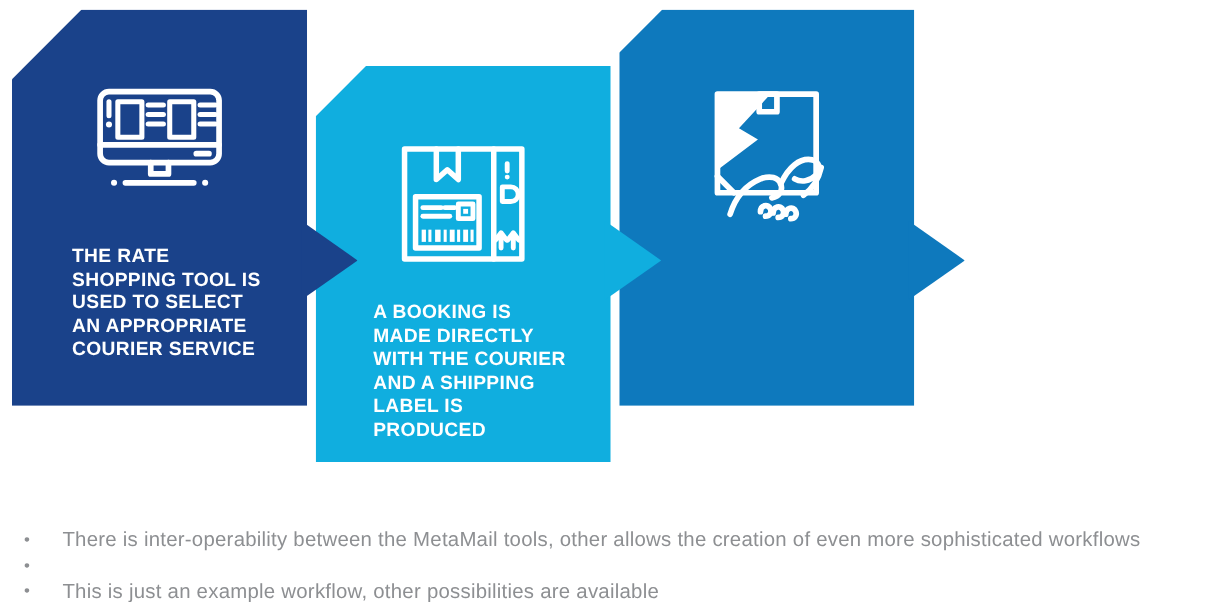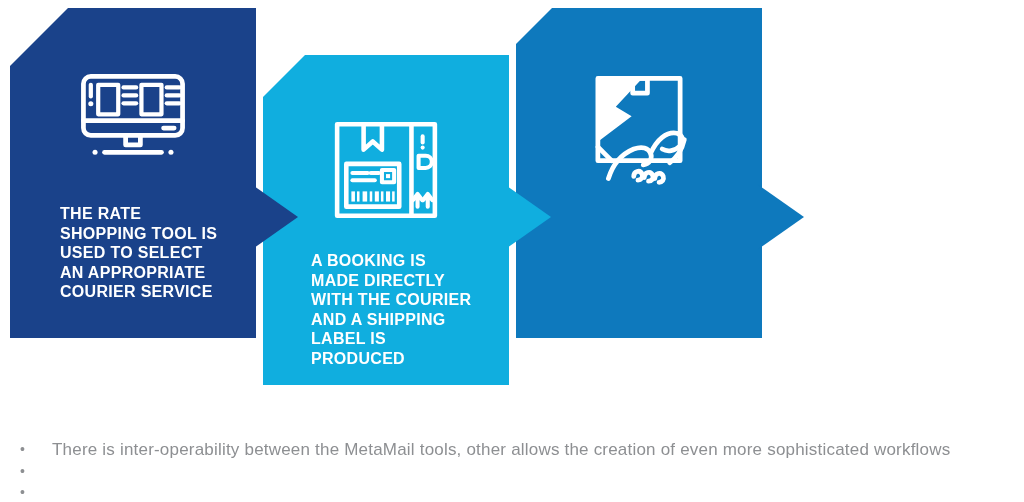--- a/index.html
+++ b/index.html
@@ -144,16 +144,17 @@
   <div class="notes">
     <div class="note-row">
       <span class="note-marker">•</span>
       <span>There is inter-operability between the MetaMail tools, other allows the creation of even more sophisticated workflows</span>
     </div>
     <div class="note-row">
       <span class="note-marker">•</span>
     </div>
     <div class="note-row">
       <span class="note-marker">•</span>
+      <span>This is just an example workflow, other possibilities are available</span>
     </div>
   </div>
 
 </div>
 
 </body></html>

